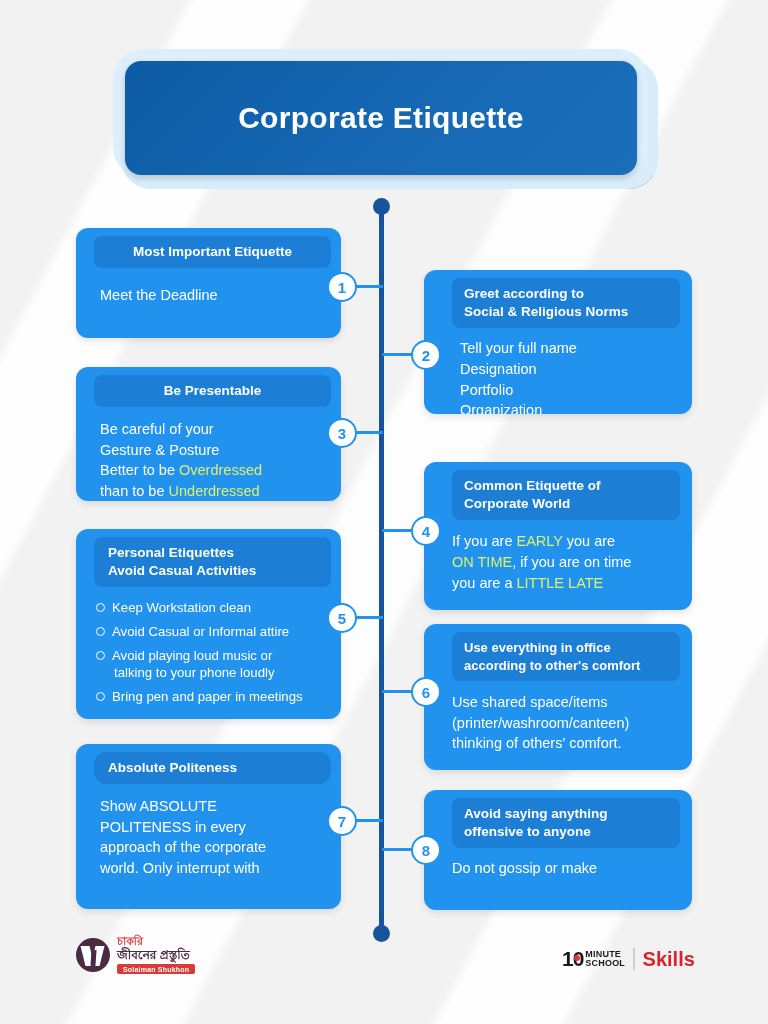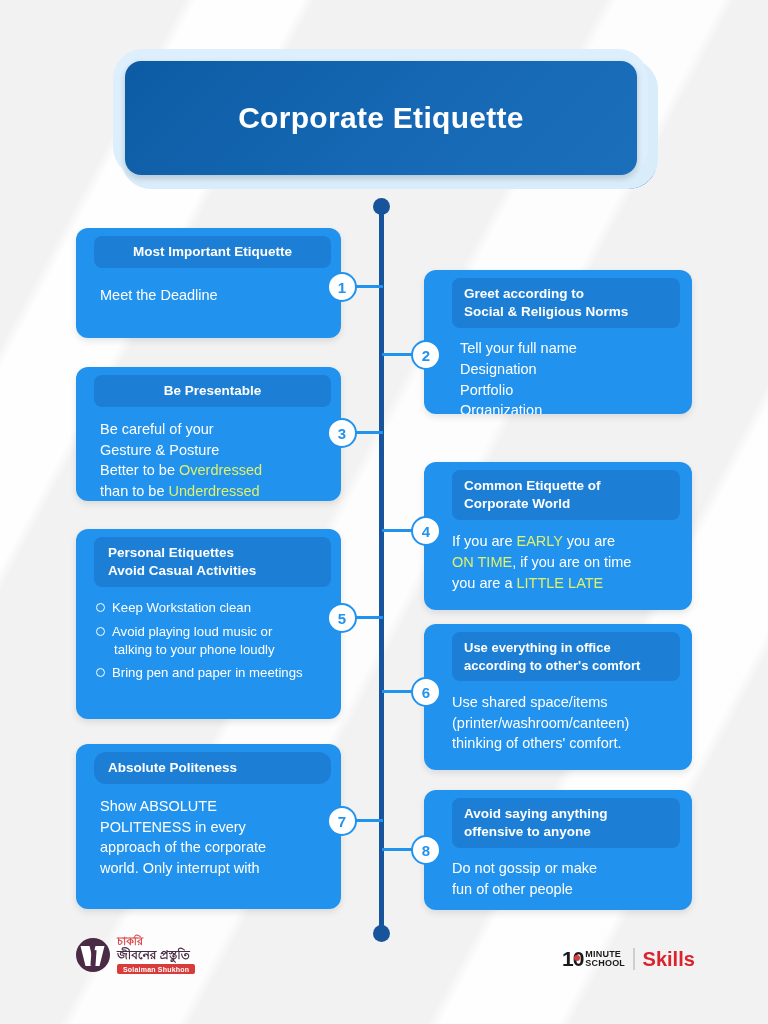--- a/index.html
+++ b/index.html
@@ -221,20 +221,21 @@
   </div>
 
   <div class="card" id="card5">
     <div class="card-head">
       <div>Personal Etiquettes</div>
       <div>Avoid Casual Activities</div>
     </div>
     <div class="card-body">
       <ul class="bullets" id="card5-bullets">
           <li><span class="ring"></span><span>Keep Workstation clean</span></li>
+          <li><span class="ring"></span><span>Avoid Casual or Informal attire</span></li>
           <li><span class="ring"></span><span>Avoid playing loud music or</span><span class="sub">talking to your phone loudly</span></li>
           <li><span class="ring"></span><span>Bring pen and paper in meetings</span></li>
         </ul>
     </div>
   </div>
 
   <div class="card" id="card7">
     <div class="card-head">Absolute Politeness</div>
     <div class="card-body" id="card7-body">
         <div>Show ABSOLUTE</div>
@@ -281,21 +282,20 @@
       </div>
   </div>
 
   <div class="card" id="card8">
     <div class="card-head">
       <div>Avoid saying anything</div>
       <div>offensive to anyone</div>
     </div>
     <div class="card-body" id="card8-body">
         <div>Do not gossip or make</div>
-        <div>fun of other people</div>
       </div>
   </div>
 
   <div id="logo-left">
     <div class="logo-mark">
       <div class="collar-l"></div>
       <div class="collar-r"></div>
       <div class="tie"></div>
     </div>
     <div class="logo-text-wrap">

